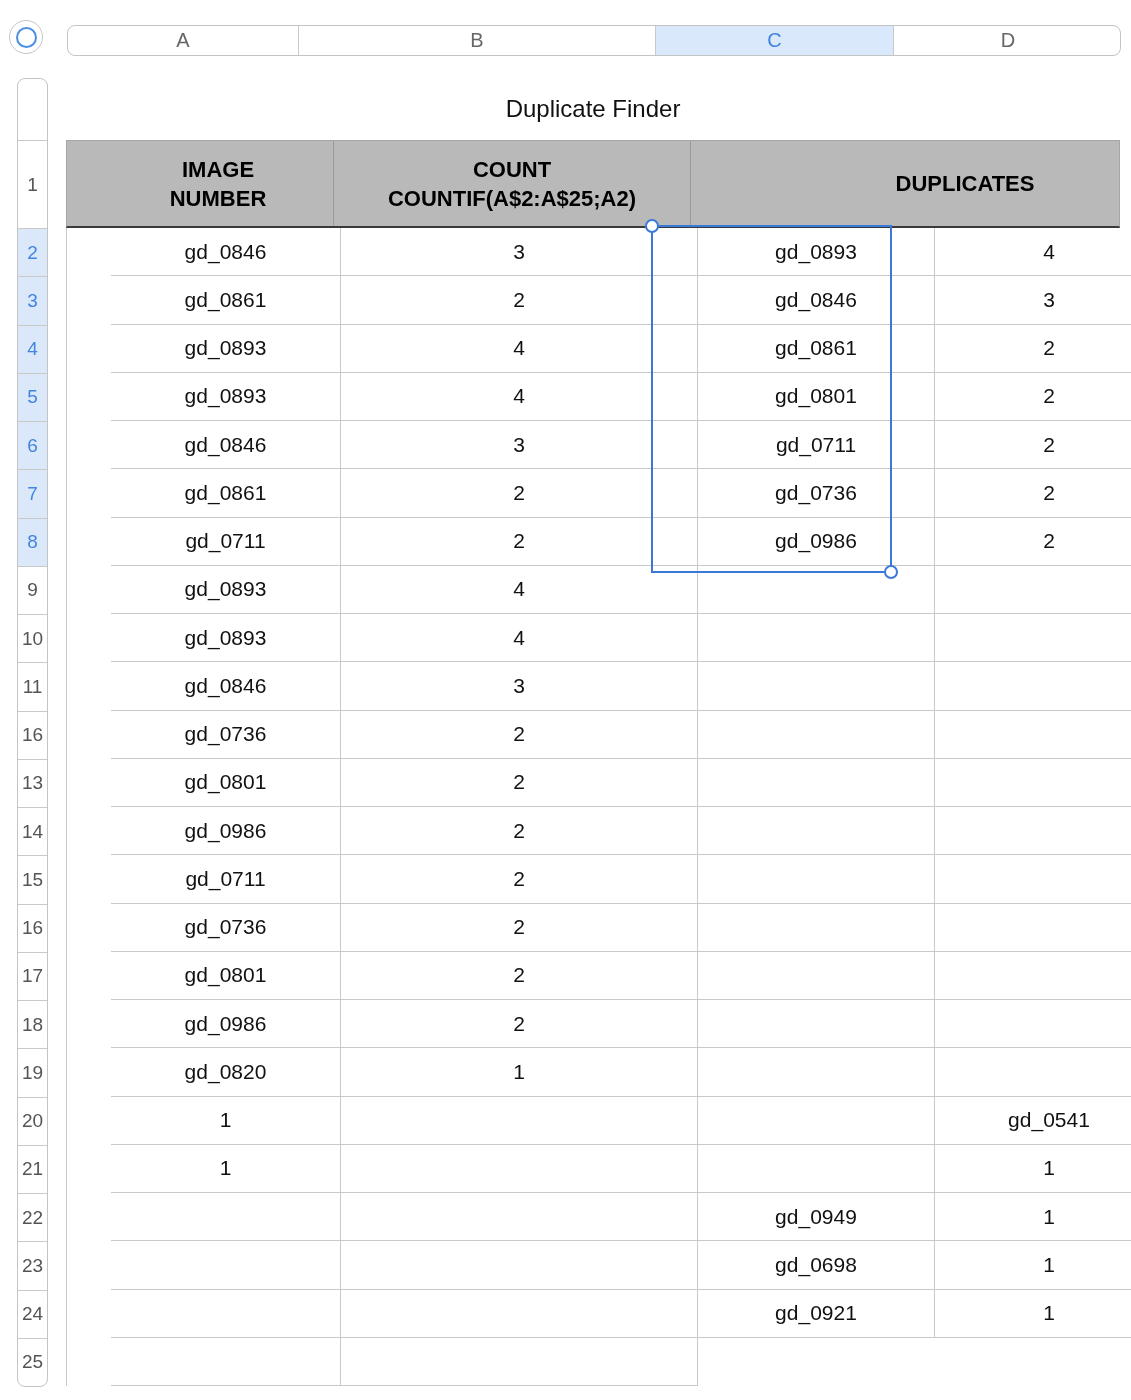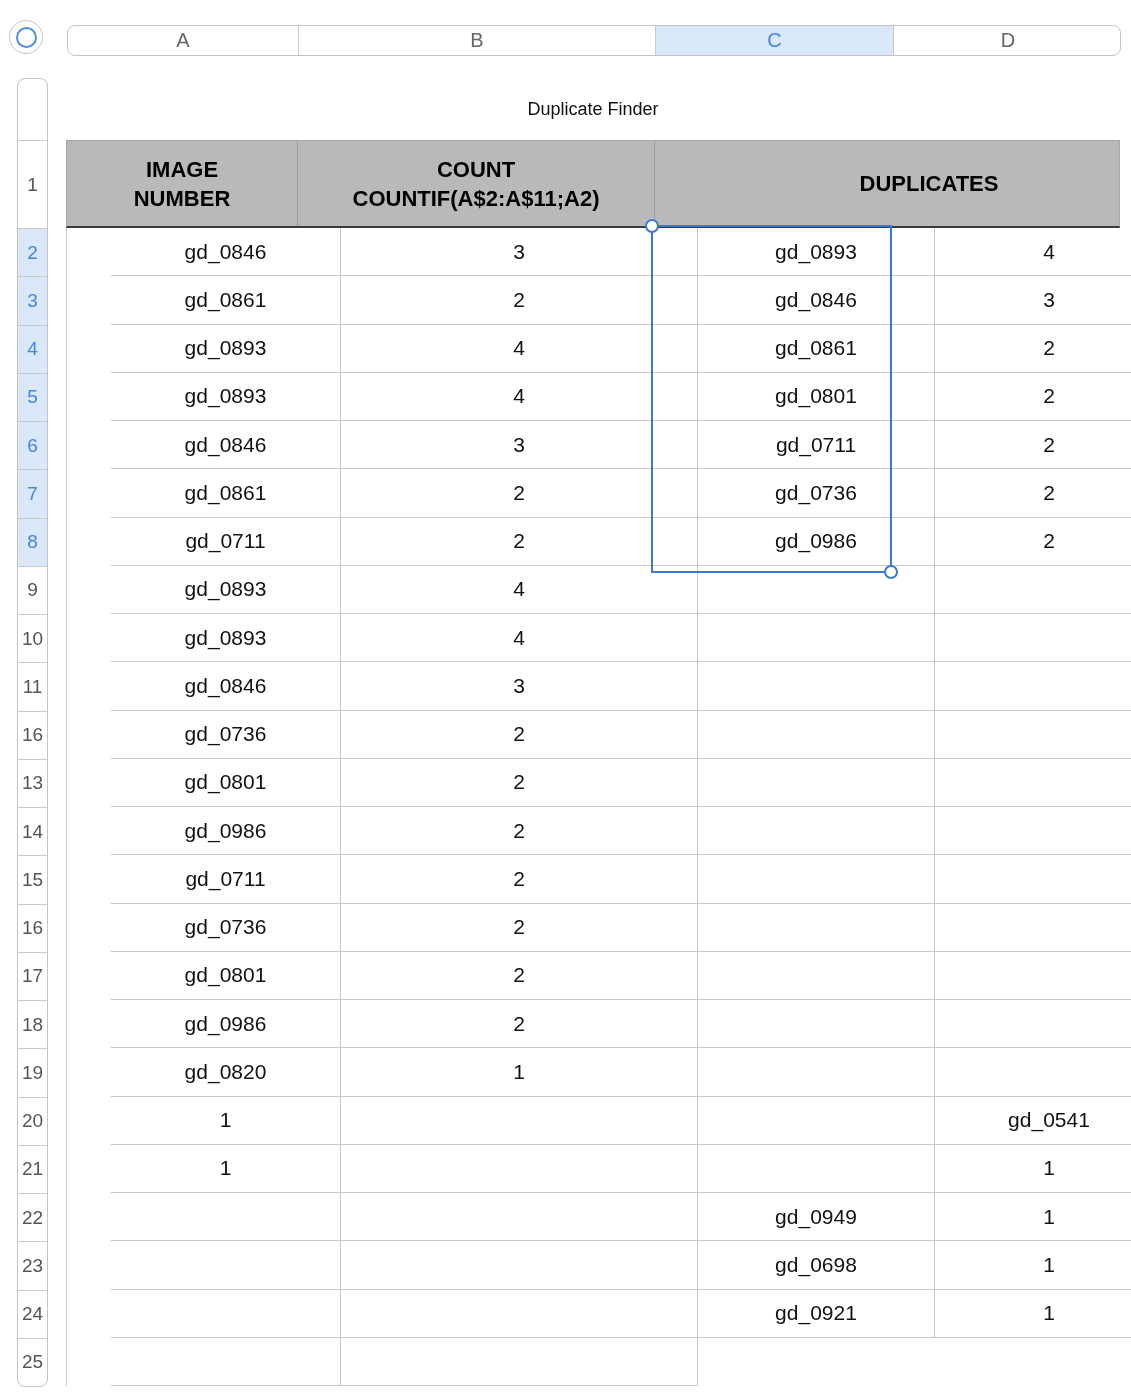--- a/index.html
+++ b/index.html
@@ -46,32 +46,32 @@
     height:48.25px;display:flex;align-items:center;justify-content:center;
     font-size:19px;color:#555;border-top:1px solid #c9c9c9;box-sizing:border-box;
   }
   .row-cell.r1{height:88px;}
   .row-cell.hl{background:#dbe8fa;color:#4285e0;}
 
   
   .sheet-table{position:absolute;left:66px;top:78px;width:1054px;}
   .tbl-title{
     height:62px;display:flex;align-items:center;justify-content:center;
-    font-size:18px;color:#111;
+    font-size:24px;color:#111;
   }
   .hdr-row{
     display:flex;height:88px;box-sizing:border-box;background:#b9b9b9;
     border:1px solid #a6a6a6;border-bottom:2px solid #3a3a3a;
   }
   .hdr-cell{
     flex:none;display:flex;flex-direction:column;align-items:center;justify-content:center;
     font-weight:bold;font-size:22px;line-height:29px;color:#000;
     box-sizing:border-box;border-left:1px solid #9b9b9b;height:100%;
   }
-  .hdr-cell:first-child{border-left:none;}
+  .hdr-cell:first-child{border-left:none;margin-left:36px;}
   .hdr-cell.w-a{width:230px;}
   .hdr-cell.w-b{width:357px;}
   .hdr-cell.w-cd{width:549px;}
 
   .data-grid{
     width:1054px;box-sizing:border-box;
     display:grid;grid-template-columns:230px 357px 237px 229px;grid-auto-rows:48.25px;
     border-left:1px solid #c9c9c9;
     padding-left:44px;
   }
@@ -140,21 +140,21 @@
 
   <div class="sheet-table">
     <div class="tbl-title">Duplicate Finder</div>
     <div class="hdr-row">
       <div class="hdr-cell w-a" id="hdr-a">
           <div>IMAGE</div>
           <div>NUMBER</div>
         </div>
       <div class="hdr-cell w-b" id="hdr-b">
           <div>COUNT</div>
-          <div>COUNTIF(A$2:A$11;A2)</div>
+          <div>COUNTIF(A$2:A$25;A2)</div>
         </div>
       <div class="hdr-cell w-cd" id="hdr-cd">
           <div>DUPLICATES</div>
         </div>
     </div>
     <div class="data-grid" id="data-grid">
         <div class="cell">gd_0846</div>
         <div class="cell">3</div>
         <div class="cell">gd_0893</div>
         <div class="cell">4</div>

